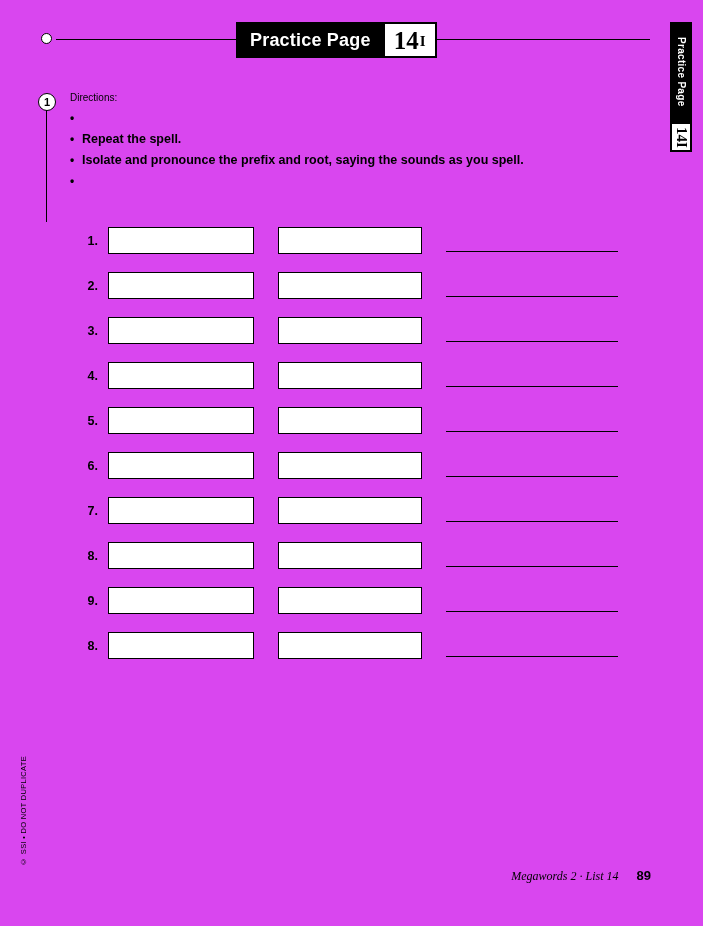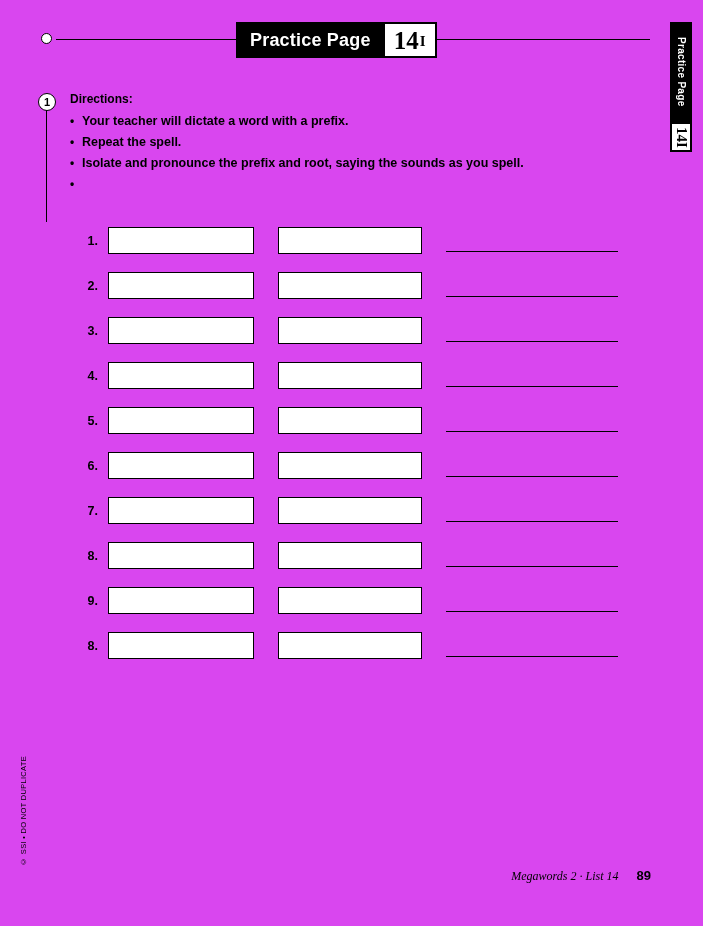--- a/index.html
+++ b/index.html
@@ -154,22 +154,22 @@
   }
 
   
   .directions {
     position: absolute;
     left: 70px;
     top: 92px;
     width: 560px;
   }
   .directions-title {
-    font-size: 12px;
-    font-weight: bold;
+    font-size: 10px;
+    font-weight: normal;
     margin-bottom: 8px;
   }
   .bullet-row {
     display: flex;
     align-items: flex-start;
     font-size: 12.5px;
     font-weight: bold;
     margin-bottom: 6px;
     line-height: 15px;
   }
@@ -272,21 +272,20 @@
 
   <div class="left-rule"></div>
 
   <div class="step-circle">1</div>
 
   <div class="directions">
     <div class="directions-title">Directions:</div>
 
     <div class="bullet-row">
       <span class="bullet-dot">•</span>
-      <span>Your teacher will dictate a word with a prefix.</span>
     </div>
     <div class="bullet-row">
       <span class="bullet-dot">•</span>
       <span>Repeat the spell.</span>
     </div>
     <div class="bullet-row">
       <span class="bullet-dot">•</span>
       <span>Isolate and pronounce the prefix and root, saying the sounds as you spell.</span>
     </div>
     <div class="bullet-row">

